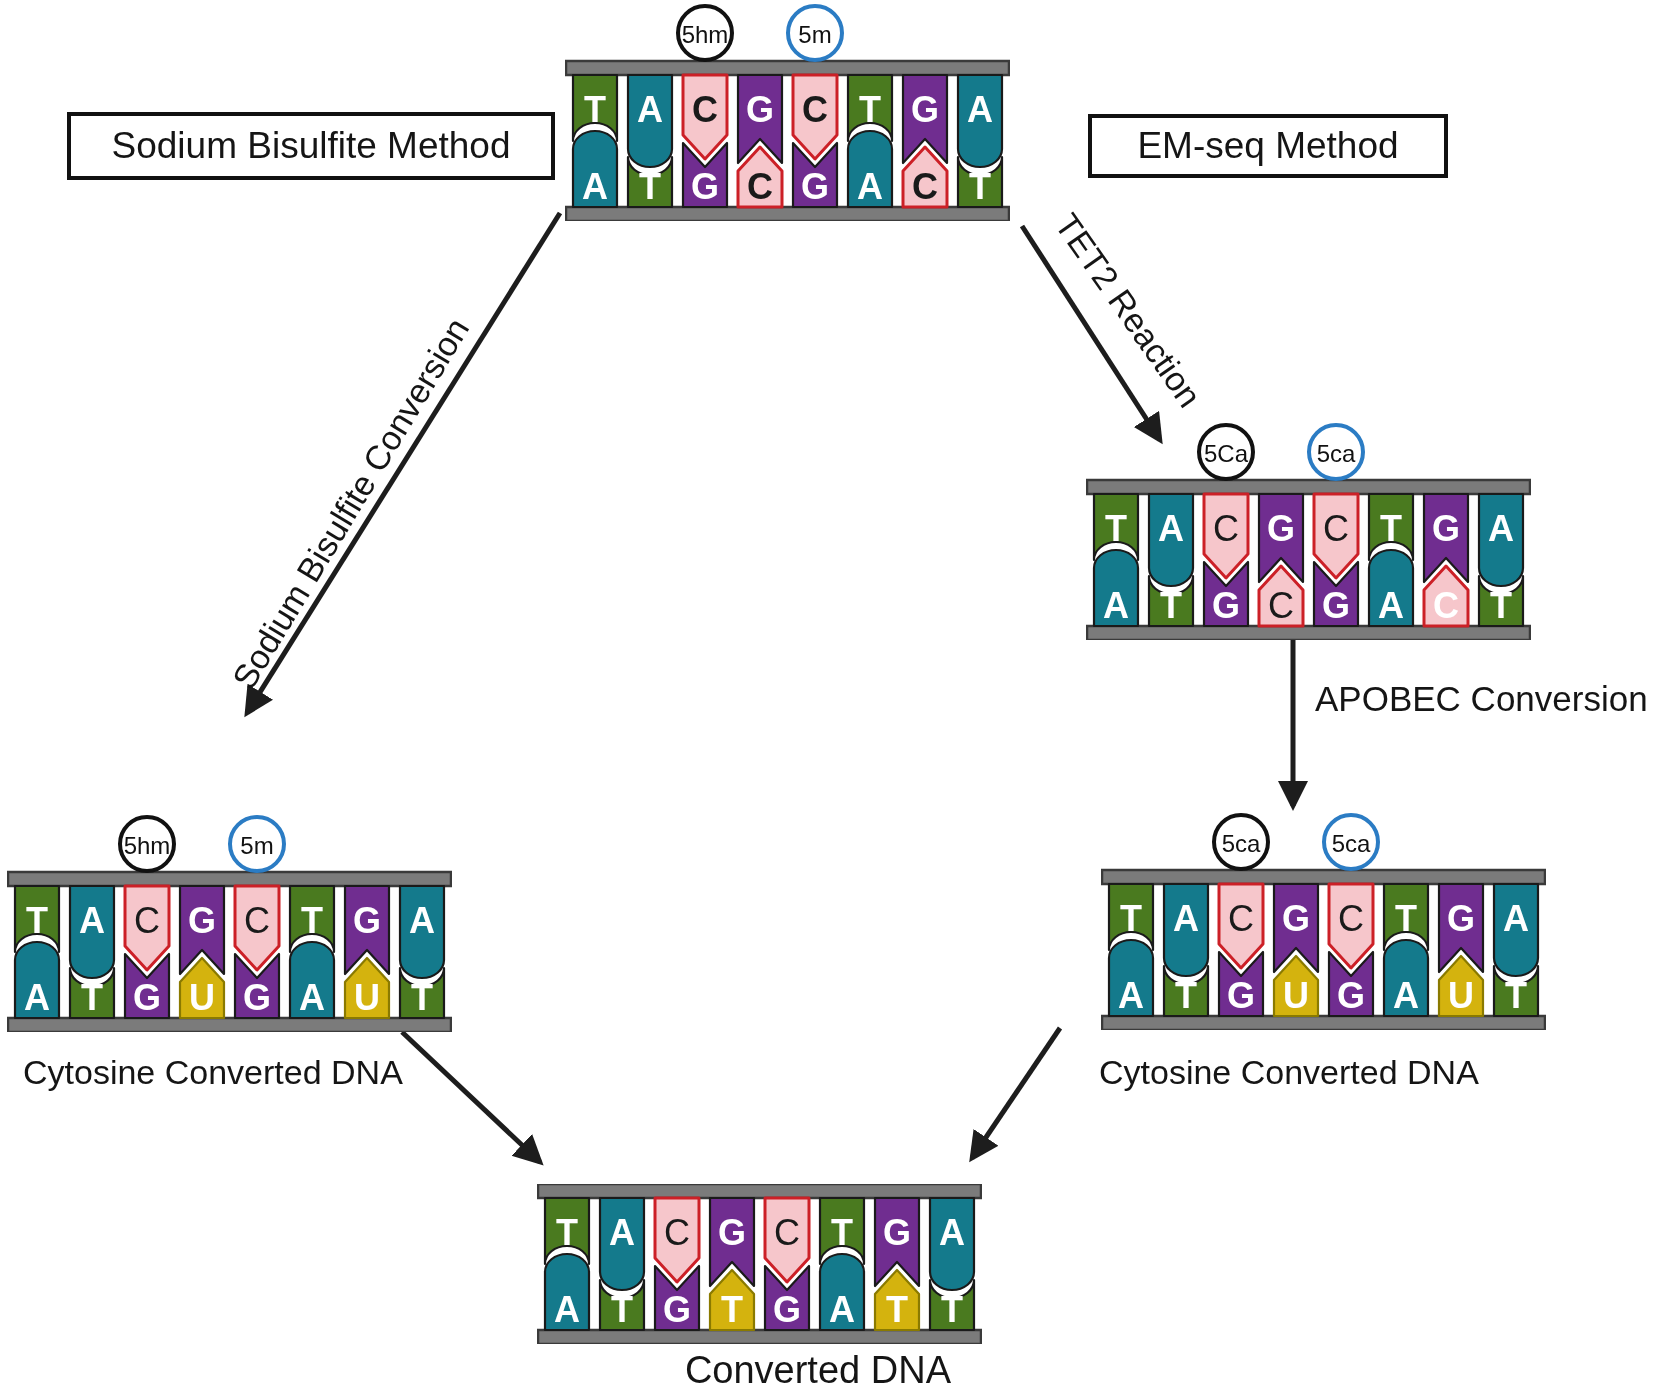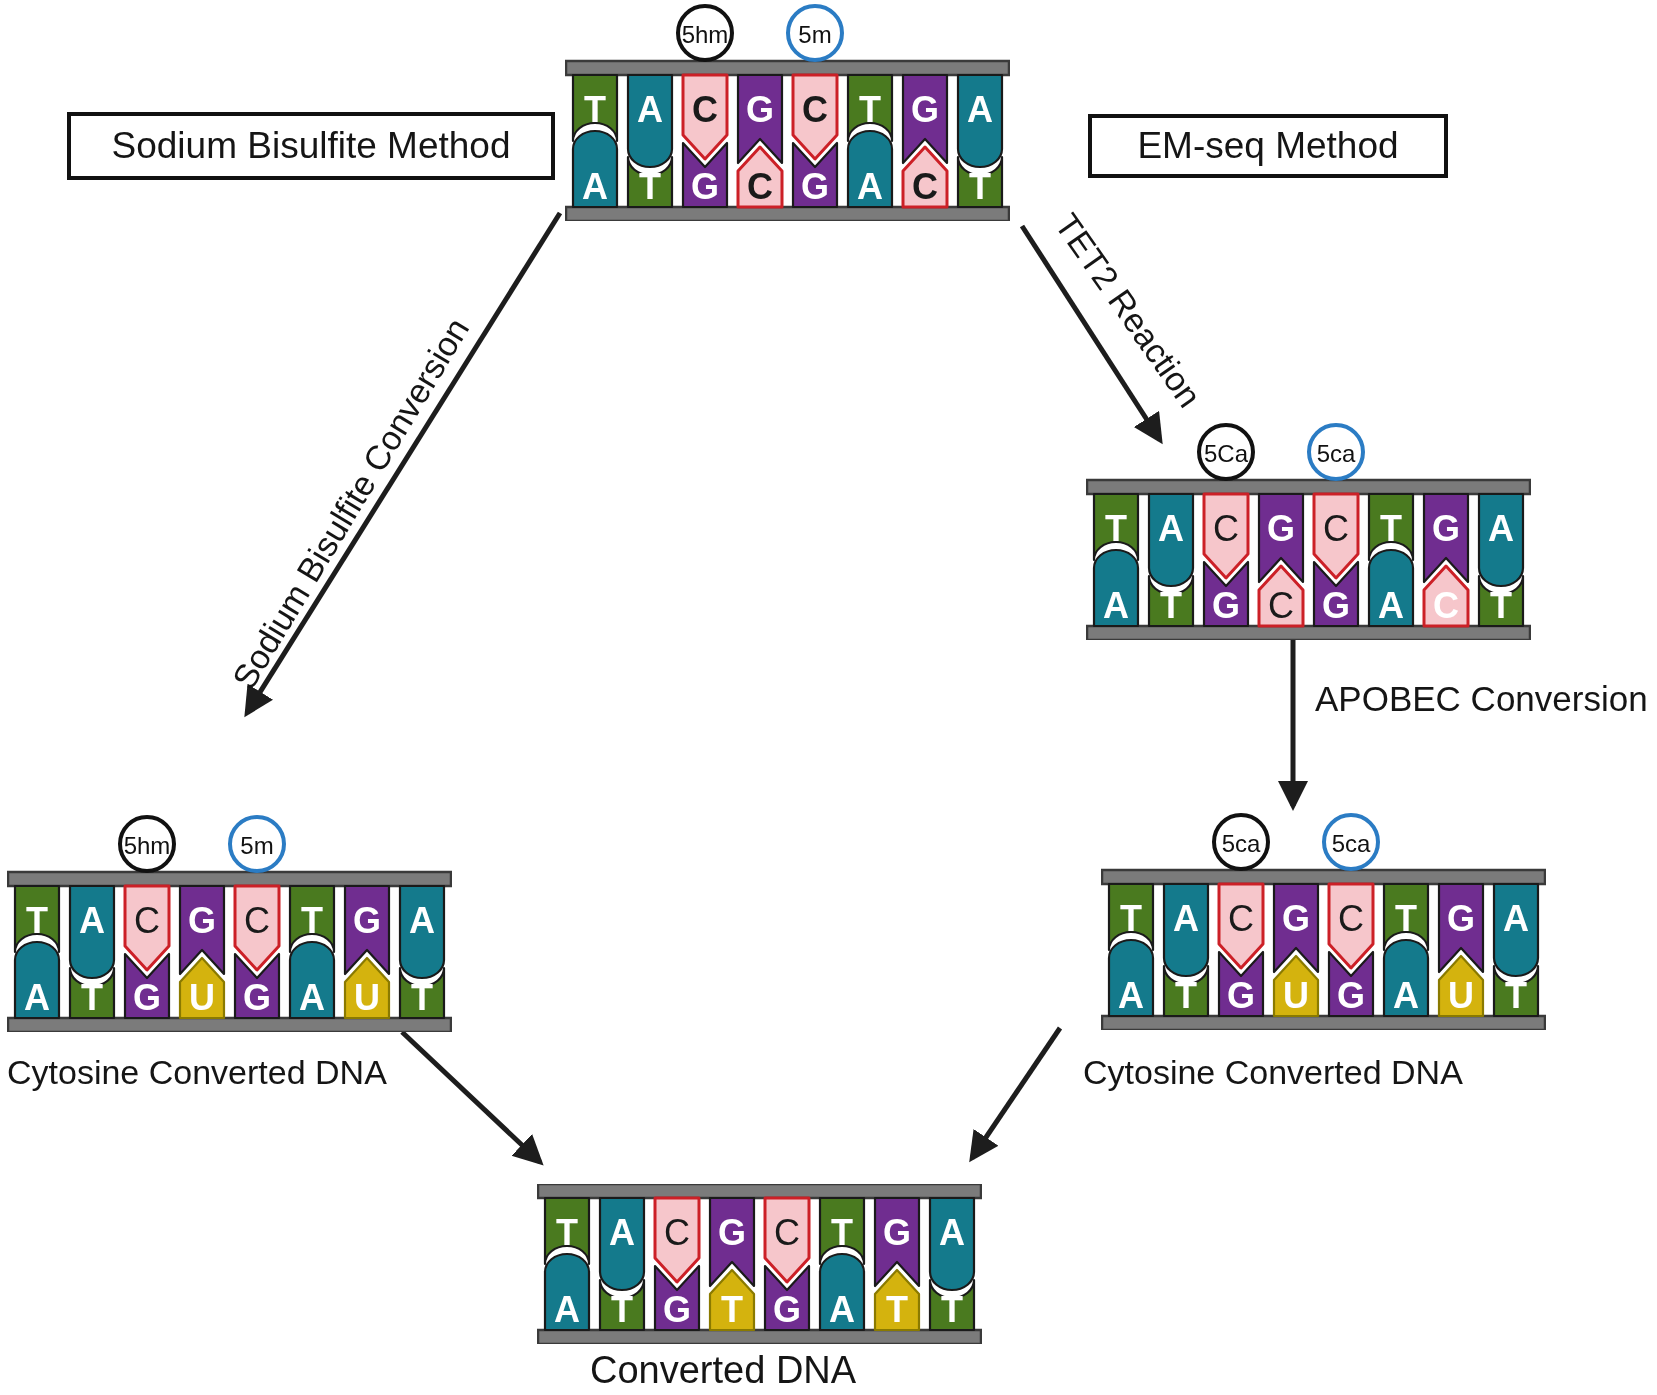--- a/index.html
+++ b/index.html
@@ -3,21 +3,21 @@
 <meta charset="utf-8">
 <style>
   html,body{margin:0;padding:0;background:#fff;}
   #canvas{position:relative;width:1657px;height:1395px;background:#fff;overflow:hidden;
           font-family:"Liberation Sans",sans-serif;color:#151515;}
   #arrows{position:absolute;left:0;top:0;}
   .strand{position:absolute;}
   .strand text{font-family:"Liberation Sans",sans-serif;}
   .lbl{position:absolute;white-space:nowrap;color:#151515;}
   .box{border:4px solid #111;background:#fff;display:flex;align-items:center;justify-content:center;}
-  .center{text-align:left;}
+  .center{text-align:right;margin-left:16px;}
   .rot{transform-origin:center center;text-align:center;}
 </style>
 </head>
 <body>
 
 <div id="canvas">
 
   <svg id="arrows" width="1657" height="1395">
     <defs>
       <marker id="ah" markerWidth="7" markerHeight="7" refX="5" refY="3" orient="auto" markerUnits="strokeWidth">

